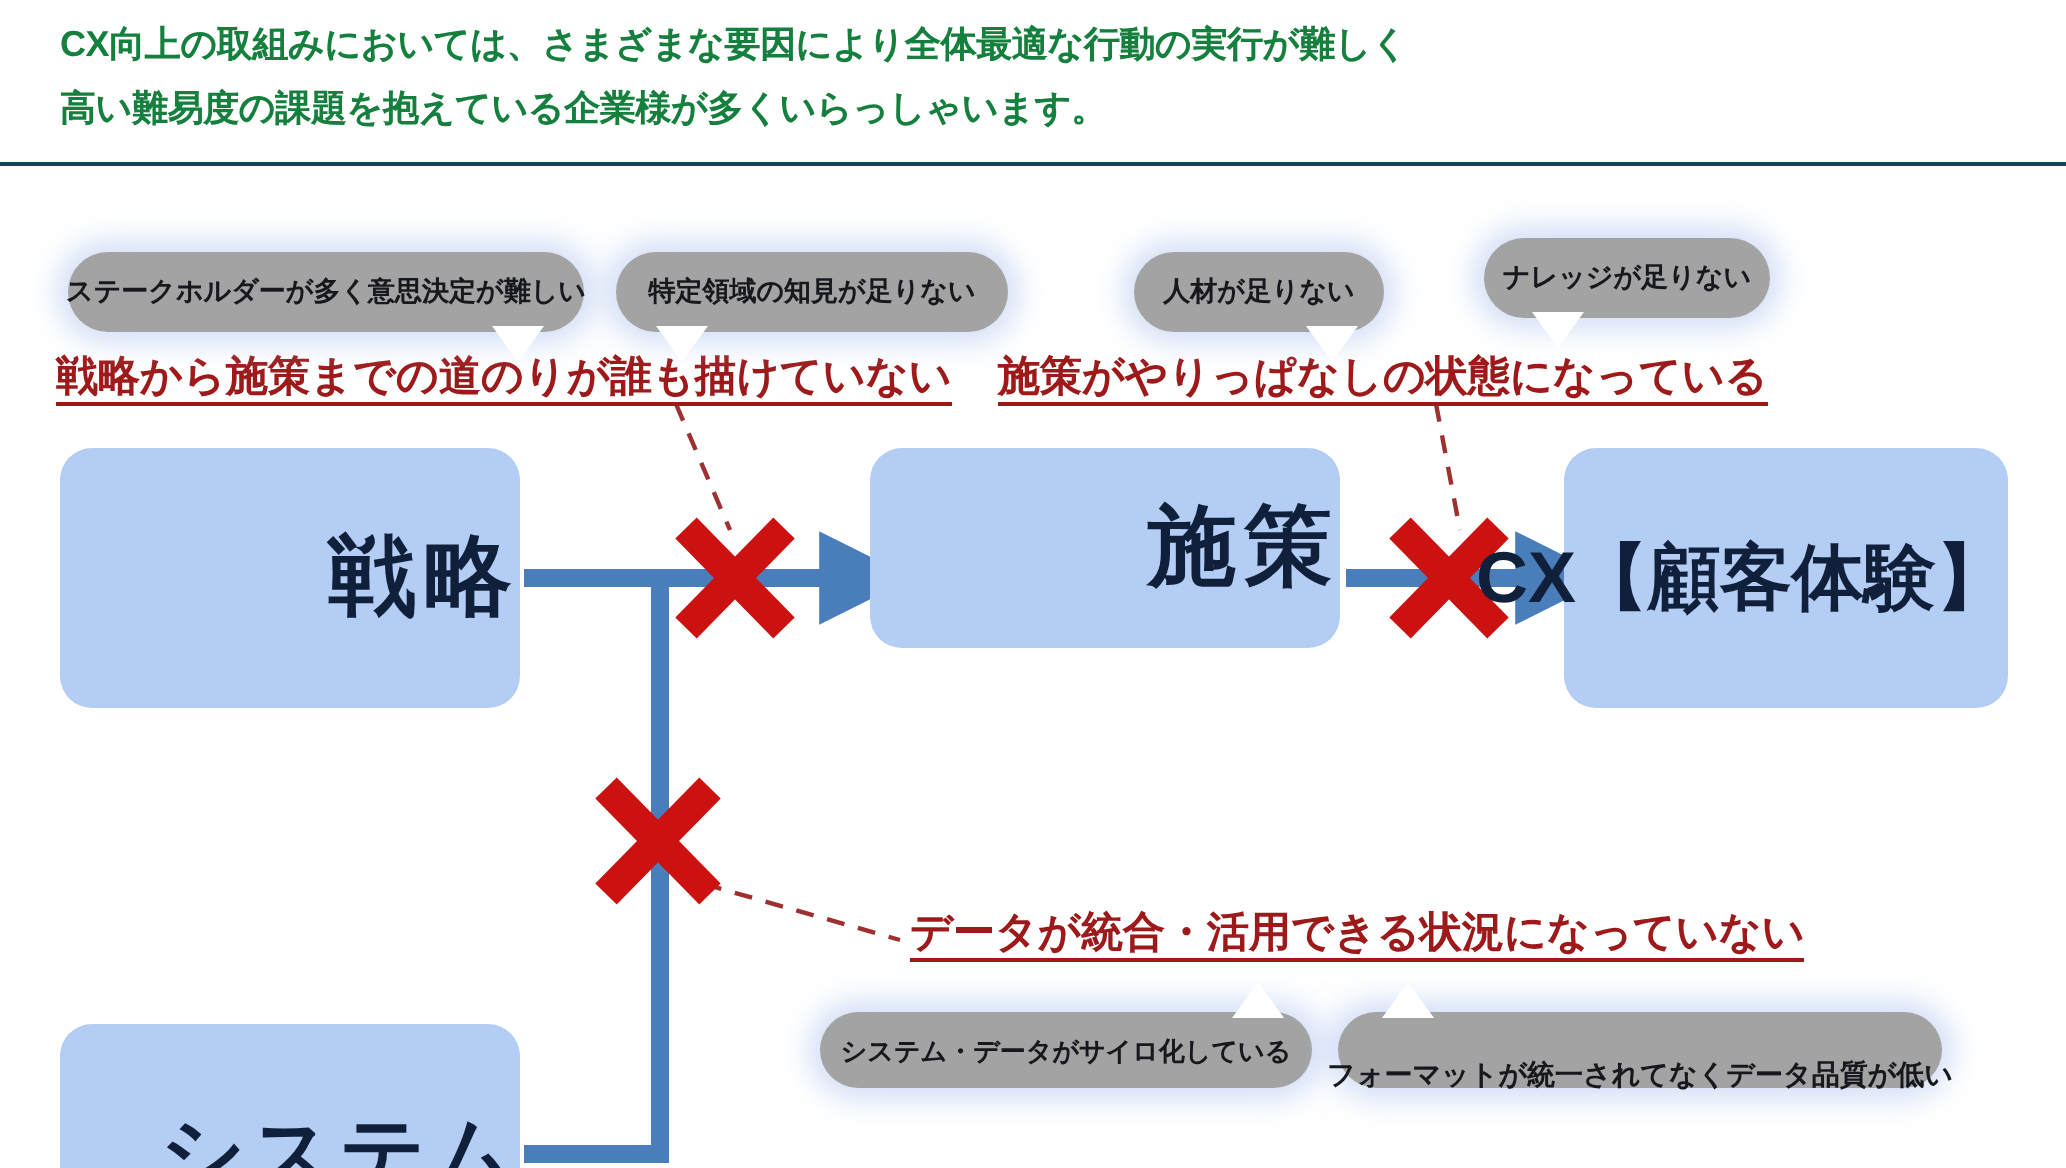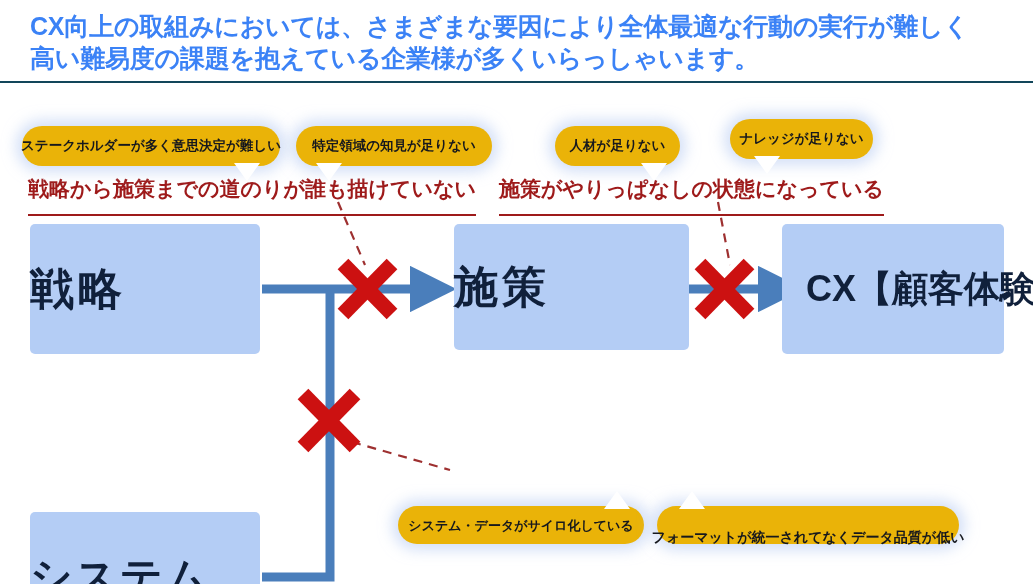--- a/index.html
+++ b/index.html
@@ -20,23 +20,23 @@
   #header {
     position: absolute;
     left: 0;
     top: 0;
     width: 1033px;
     height: 82px;
   }
   .header-line {
     position: absolute;
     left: 30px;
-    color: #3b82f6;
-    font-weight: bold;
-    font-size: 25px;
+    color: #15803d;
+    font-weight: bold;
+    font-size: 18px;
     letter-spacing: -0.2px;
     white-space: nowrap;
   }
   #header-line-1 { top: 10px; }
   #header-line-2 { top: 42px; }
   #header-divider {
     position: absolute;
     left: 0;
     top: 81px;
     width: 1033px;
@@ -58,69 +58,70 @@
     top: 0;
     width: 1033px;
     height: 502px;
     pointer-events: none;
   }
 
   
   .proc-box {
     position: absolute;
     background: #b4cdf5;
-    border-radius: 5px;
+    border-radius: 16px;
     display: flex;
     align-items: center;
-    justify-content: flex-start;
+    justify-content: flex-end;
     color: #10203b;
     font-weight: bold;
     box-sizing: border-box;
   }
   .proc-box .proc-label {
     line-height: 1;
     white-space: nowrap;
   }
   #box-strategy { left: 30px;  top: 142px; width: 230px; height: 130px; }
   #box-strategy .proc-label { font-size: 44px; letter-spacing: 4px; }
-  #box-measures { left: 435px; top: 142px; width: 235px; height: 126px; margin-left: 19px; }
+  #box-measures { left: 435px; top: 142px; width: 235px; height: 100px; }
   #box-measures .proc-label { font-size: 44px; letter-spacing: 4px; }
   #box-cx       { left: 782px; top: 142px; width: 222px; height: 130px; padding-left: 24px; }
   #box-cx .proc-label { font-size: 36px; letter-spacing: 0px; }
   #box-system   { left: 30px;  top: 430px; width: 230px; height: 130px; }
   #box-system .proc-label { font-size: 42px; letter-spacing: 2px; }
 
   
   .problem-text {
     position: absolute;
     color: #9e1a1a;
     font-weight: bold;
     font-size: 21px;
     white-space: nowrap;
     border-bottom: 2px solid #9e1a1a;
-    padding-bottom: 14px;
+    padding-bottom: 1px;
     line-height: 1.1;
   }
   #problem-strategy { left: 28px;  top: 95px; }
   #problem-measures { left: 499px; top: 95px; }
   #problem-data     { left: 455px; top: 373px; }
 
   
   .bubble {
     position: absolute;
-    background: #eab308;
+    background: #a3a3a3;
     border-radius: 22px;
     display: flex;
     align-items: center;
     justify-content: center;
     color: #16181d;
     font-weight: bold;
     white-space: nowrap;
     box-shadow: 0 0 14px 6px rgba(176,198,240,0.55);
     box-sizing: border-box;
+    margin-left: 12px;
   }
   .bubble .bubble-text { line-height: 1; }
   .bubble::after {
     content: "";
     position: absolute;
     width: 0;
     height: 0;
   }
   
   .bubble.tail-down::after {
@@ -212,20 +213,21 @@
     </div>
 
     <div class="proc-box" id="box-system">
       <span class="proc-label">システム</span>
     </div>
 
     <div class="problem-text" id="problem-strategy">戦略から施策までの道のりが誰も描けていない</div>
 
     <div class="problem-text" id="problem-measures">施策がやりっぱなしの状態になっている</div>
 
+    <div class="problem-text" id="problem-data">データが統合・活用できる状況になっていない</div>
 
     <div class="bubble tail-down" id="bubble-stakeholder">
       <span class="bubble-text">ステークホルダーが多く意思決定が難しい</span>
     </div>
 
     <div class="bubble tail-down" id="bubble-domain">
       <span class="bubble-text">特定領域の知見が足りない</span>
     </div>
 
     <div class="bubble tail-down" id="bubble-talent">

